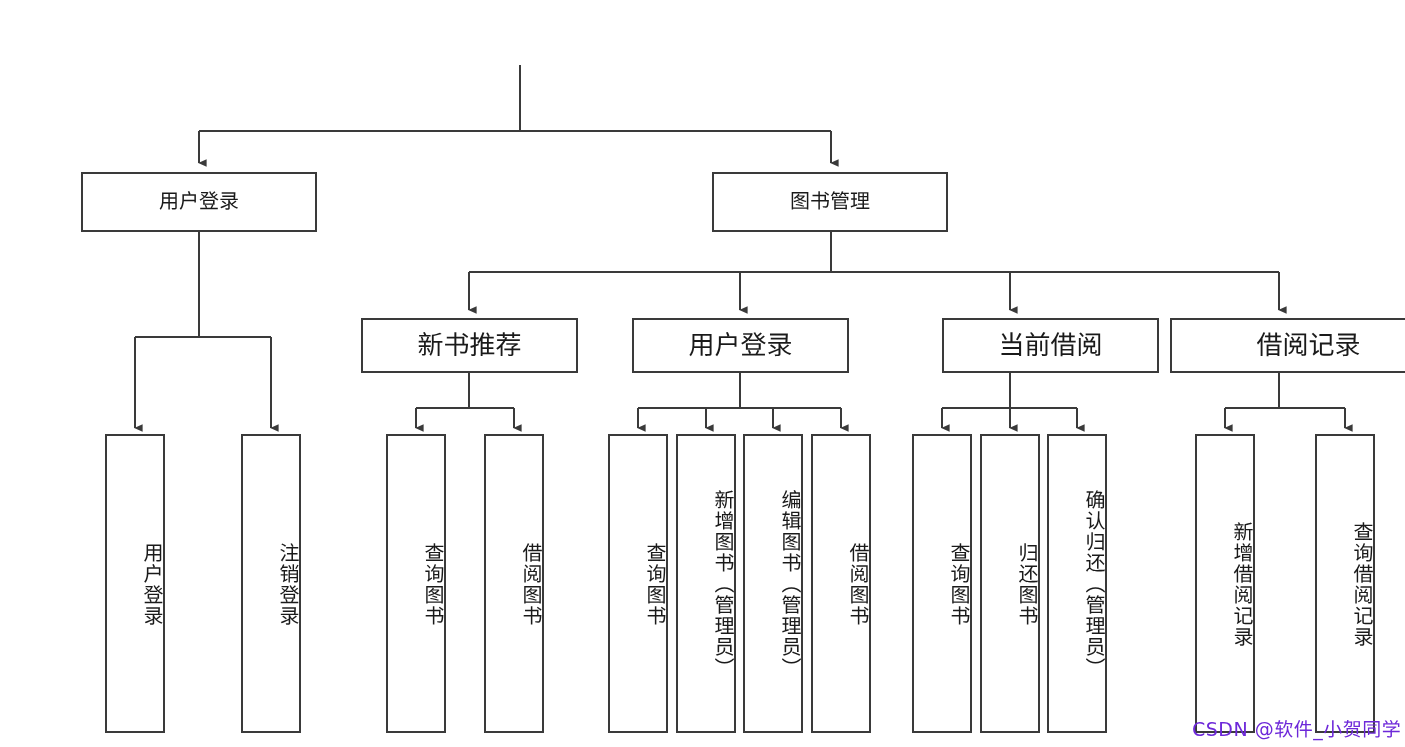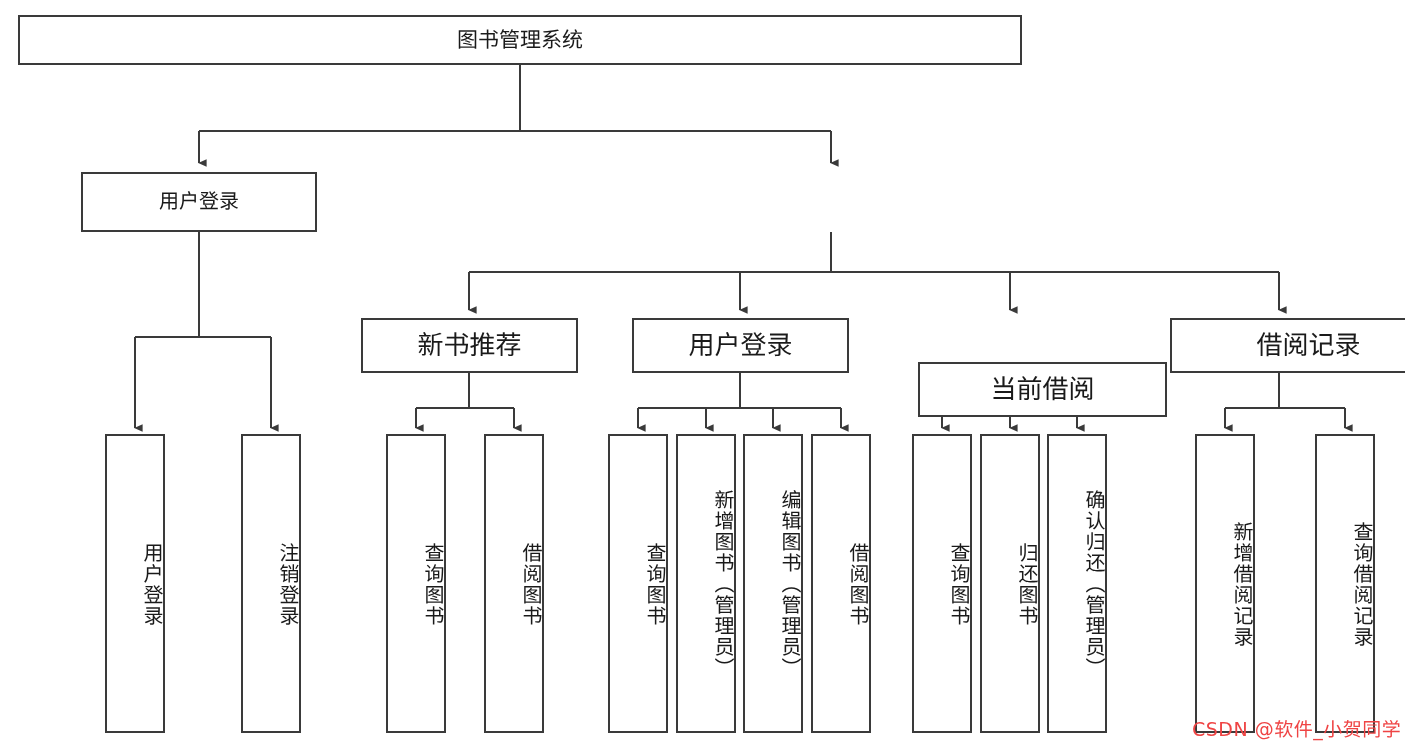--- a/index.html
+++ b/index.html
@@ -56,21 +56,21 @@
     align-items: flex-start;
     justify-content: center;
   }
   .node-label {
     display: block;
     white-space: pre-line;
     text-align: center;
   }
   .watermark {
     position: absolute;
-    color: #ef4444;
+    color: #6d28d9;
     font-size: 19px;
     letter-spacing: 0.5px;
     white-space: nowrap;
     user-select: none;
   }
 </style>
 </head>
 <body>
 
 <div id="canvas">
@@ -119,35 +119,35 @@
       <path d="M 1010 408 L 1010 428" marker-end="url(#arrowhead)"></path>
       <path d="M 1077 408 L 1077 428" marker-end="url(#arrowhead)"></path>
 
       <path d="M 1279 373 L 1279 408"></path>
       <path d="M 1225 408 L 1345 408"></path>
       <path d="M 1225 408 L 1225 428" marker-end="url(#arrowhead)"></path>
       <path d="M 1345 408 L 1345 428" marker-end="url(#arrowhead)"></path>
     </g>
   </svg>
 
-  <div class="node root" style="left:18px; top:15px; width:1004px; height:50px;">
-    <span class="node-label">图书管理系统</span>
-  </div>
 
   <div class="node level2" style="left:81px; top:172px; width:236px; height:60px;">
     <span class="node-label">用户登录</span>
+  </div>
+  <div class="node level2" style="left:712px; top:172px; width:236px; height:60px;">
+    <span class="node-label">图书管理</span>
   </div>
 
   <div class="node level3" style="left:361px; top:318px; width:217px; height:55px;">
     <span class="node-label">新书推荐</span>
   </div>
   <div class="node level3" style="left:632px; top:318px; width:217px; height:55px;">
     <span class="node-label">用户登录</span>
   </div>
-  <div class="node level3" style="left:918px; top:318px; width:249px; height:55px;margin-top:44px;">
+  <div class="node level3" style="left:942px; top:318px; width:217px; height:55px;">
     <span class="node-label">当前借阅</span>
   </div>
   <div class="node level3" style="left:1170px; top:318px; width:261px; height:55px;padding-left:16px;">
     <span class="node-label">借阅记录</span>
   </div>
 
   <div class="node leaf" style="left:105px; top:434px; width:60px; height:299px;">
     <span class="node-label">用户登录</span>
   </div>
   <div class="node leaf" style="left:241px; top:434px; width:60px; height:299px;">

